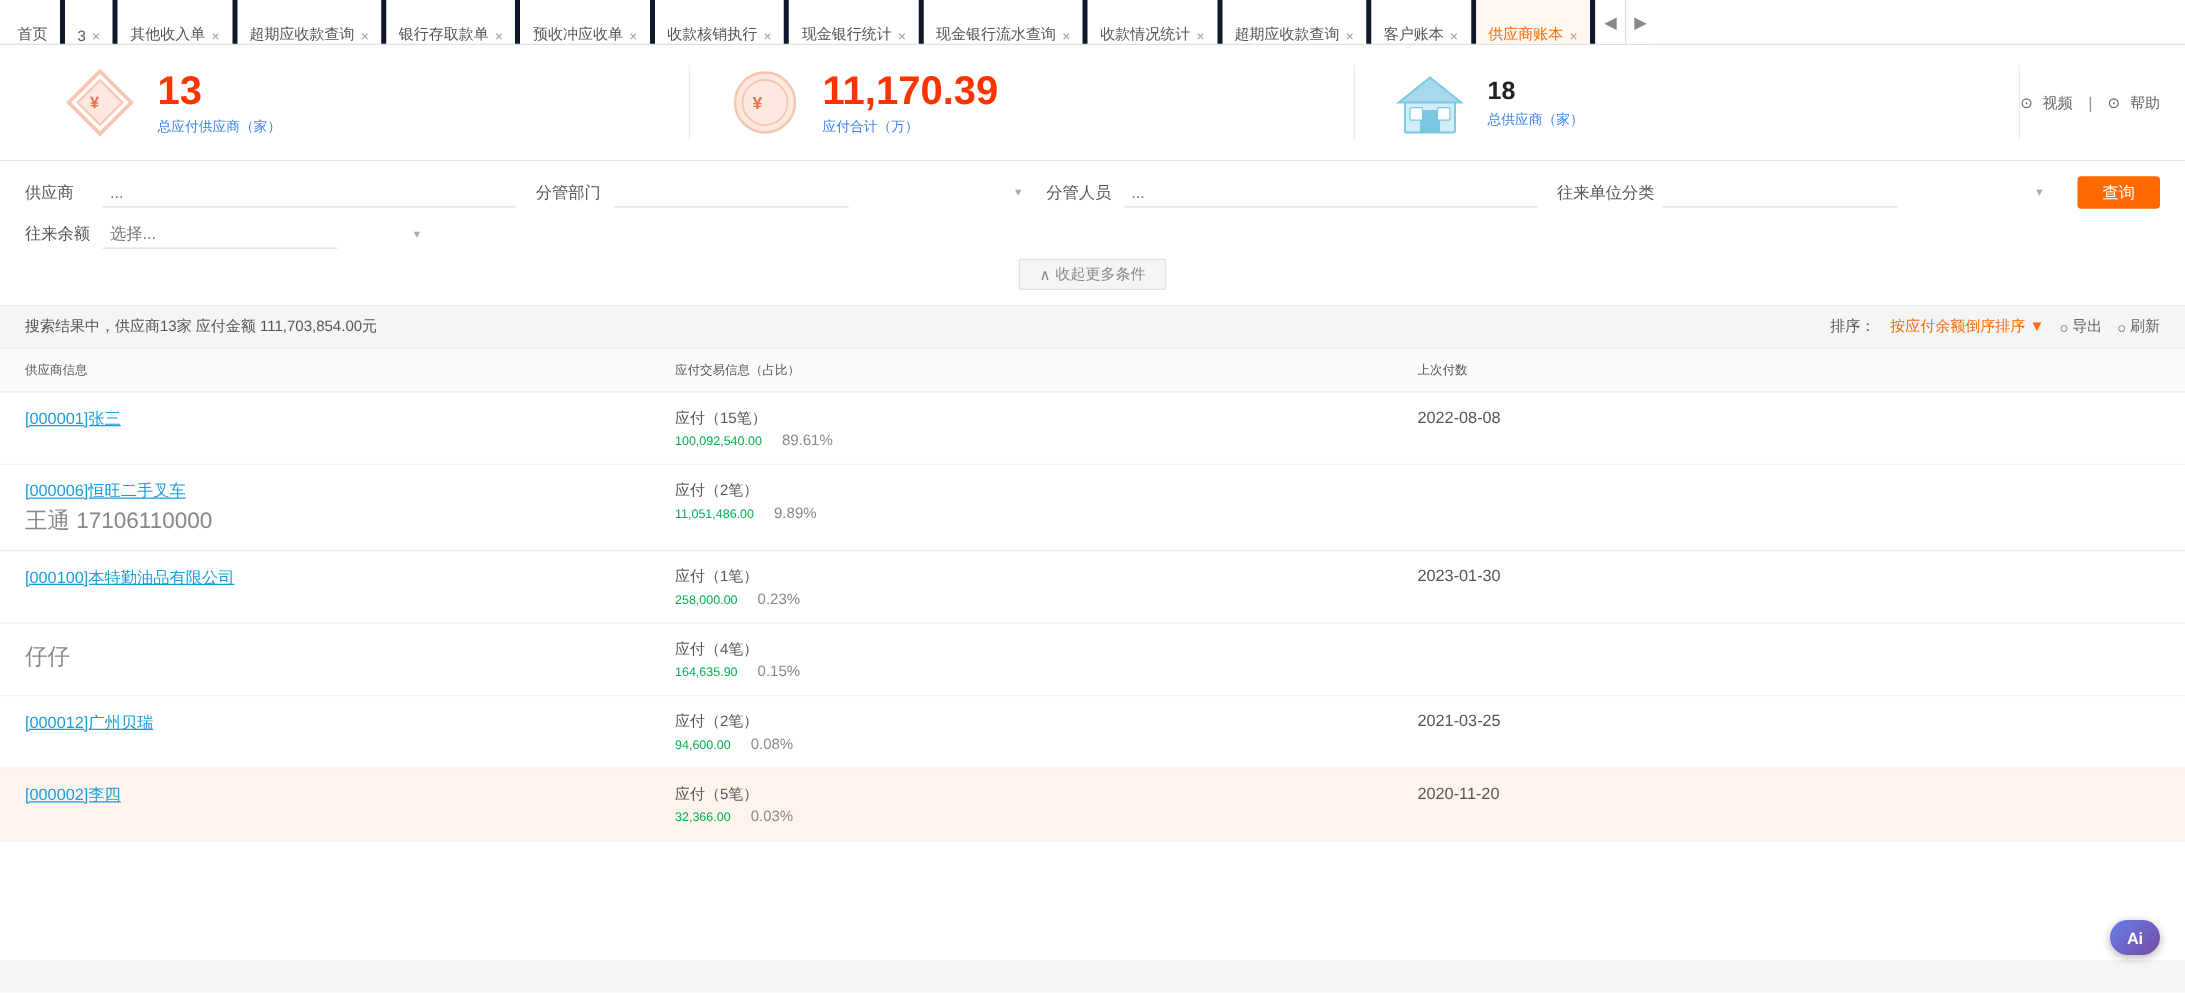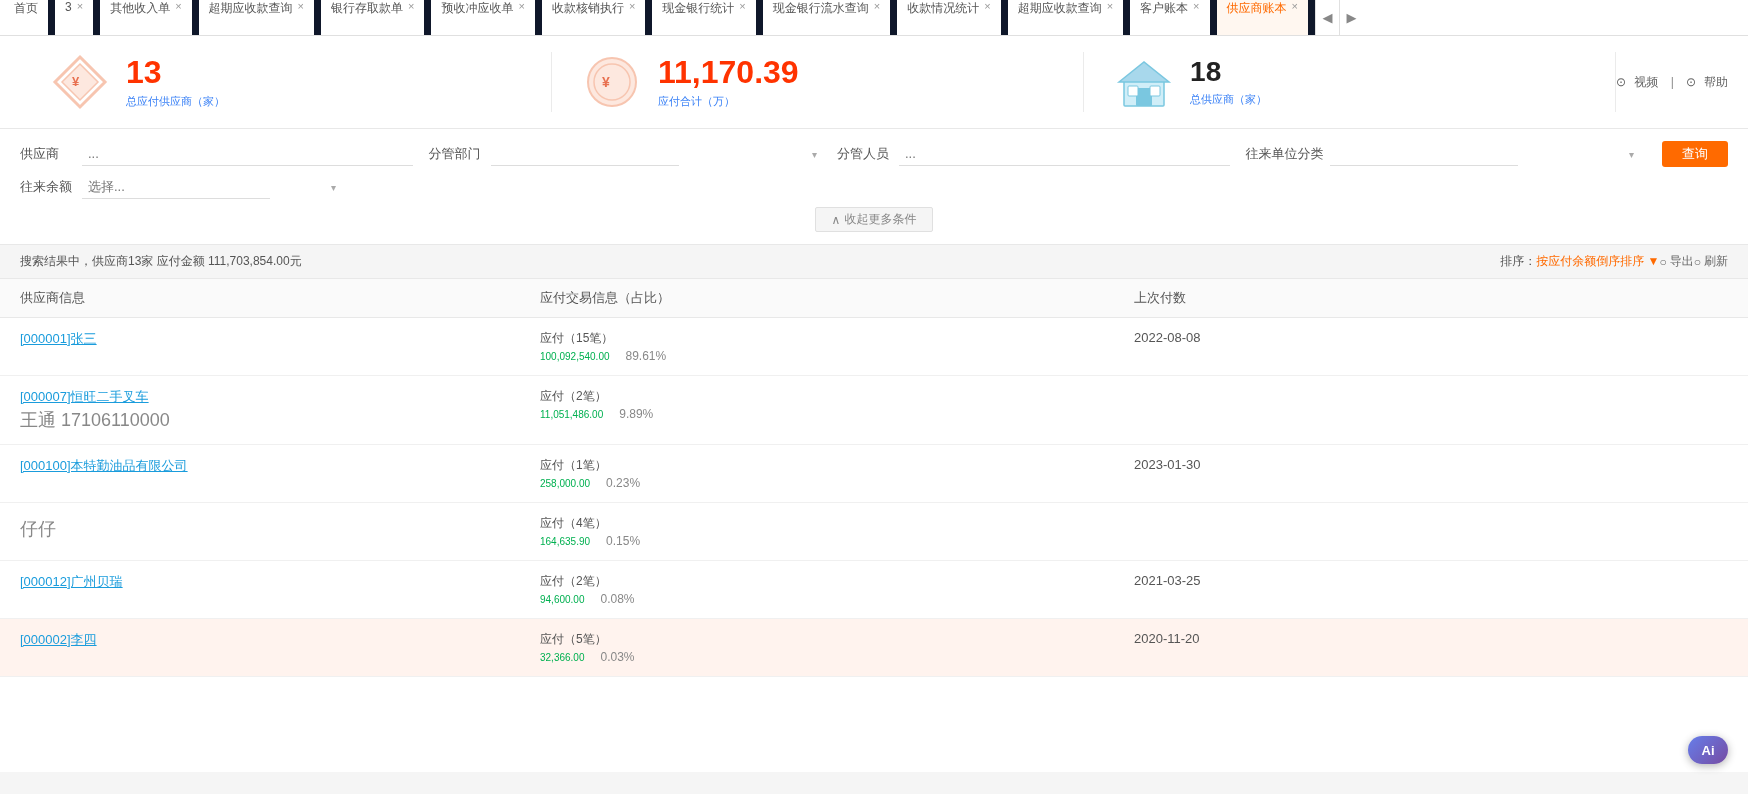--- a/index.html
+++ b/index.html
@@ -10,28 +10,28 @@
       display: flex;
       align-items: center;
       background: #fff;
       border-bottom: 1px solid #e0e0e0;
       height: 36px;
       padding: 0 4px;
       overflow: hidden;
     }
     .nav-tab {
       display: flex;
-      align-items: flex-start;
+      align-items: flex-end;
       padding: 0 10px;
       height: 36px;
       font-size: 12px;
       color: #555;
       white-space: nowrap;
       cursor: pointer;
-      border-right: 7px solid #0f172a;
+      border-right: 4px solid #0f172a;
     }
     .nav-tab.active { color: #ff6a00; background: #fff7f0; }
     .nav-tab .close-x { margin-left: 5px; color: #999; font-size: 11px; cursor: pointer; }
     .nav-arrow { width: 24px; height: 36px; display: flex; align-items: center; justify-content: center; background: #fff; border-left: 1px solid #e0e0e0; cursor: pointer; color: #888; flex-shrink: 0; }
 
     
     .summary-bar {
       display: flex;
       background: #fff;
       padding: 16px 20px;
@@ -51,21 +51,21 @@
       height: 60px;
       margin-right: 16px;
       flex-shrink: 0;
     }
     .summary-text .big-num {
       font-size: 32px;
       font-weight: bold;
       color: #ff3300;
       line-height: 1.1;
     }
-    .summary-text .big-num.dark { color: #222; font-size: 28px; }
+    .summary-text .big-num.dark { color: #222; font-size: 20px; }
     .summary-text .sub-label { font-size: 11px; color: #3b82f6; margin-top: 4px; }
 
     .top-right-links {
       margin-left: auto;
       display: flex;
       align-items: center;
       font-size: 12px;
       color: #666;
       gap: 8px;
     }
@@ -154,20 +154,21 @@
       align-items: center;
       justify-content: space-between;
       background: #f5f5f5;
       padding: 8px 20px;
       border-bottom: 1px solid #e8e8e8;
       font-size: 12px;
       color: #555;
     }
     .results-right {
       display: flex;
+      gap: 12px;
     }
     .sort-label { color: #555; }
     .sort-value { color: #ff6a00; cursor: pointer; }
     .action-btn {
       display: flex;
       align-items: center;
       gap: 3px;
       cursor: pointer;
       color: #666;
       font-size: 12px;
@@ -177,21 +178,21 @@
     .data-table {
       background: #fff;
       width: 100%;
     }
     .table-header {
       display: grid;
       grid-template-columns: 520px 1fr 1fr;
       padding: 10px 20px;
       background: #fafafa;
       border-bottom: 1px solid #e8e8e8;
-      font-size: 13px;
+      font-size: 10px;
       color: #555;
       font-weight: 500;
     }
     .table-row {
       display: grid;
       grid-template-columns: 520px 1fr 1fr;
       padding: 12px 20px;
       border-bottom: 1px solid #f0f0f0;
       align-items: start;
     }
@@ -415,21 +416,21 @@
           <span class="payable-pct">89.61%</span>
         </div>
       </div>
       <div>
         <span class="last-pay-date">2022-08-08</span>
       </div>
     </div>
 
     <div class="table-row" id="row2">
       <div>
-        <div class="supplier-link">[000007]恒旺二手叉车</div>
+        <div class="supplier-link">[000006]恒旺二手叉车</div>
         <div class="supplier-sub">王通  17106110000</div>
       </div>
       <div>
         <div class="payable-label">应付（2笔）</div>
         <div class="payable-row">
           <span class="payable-amount">11,051,486.00</span>
           <span class="payable-pct">9.89%</span>
         </div>
       </div>
     </div>

